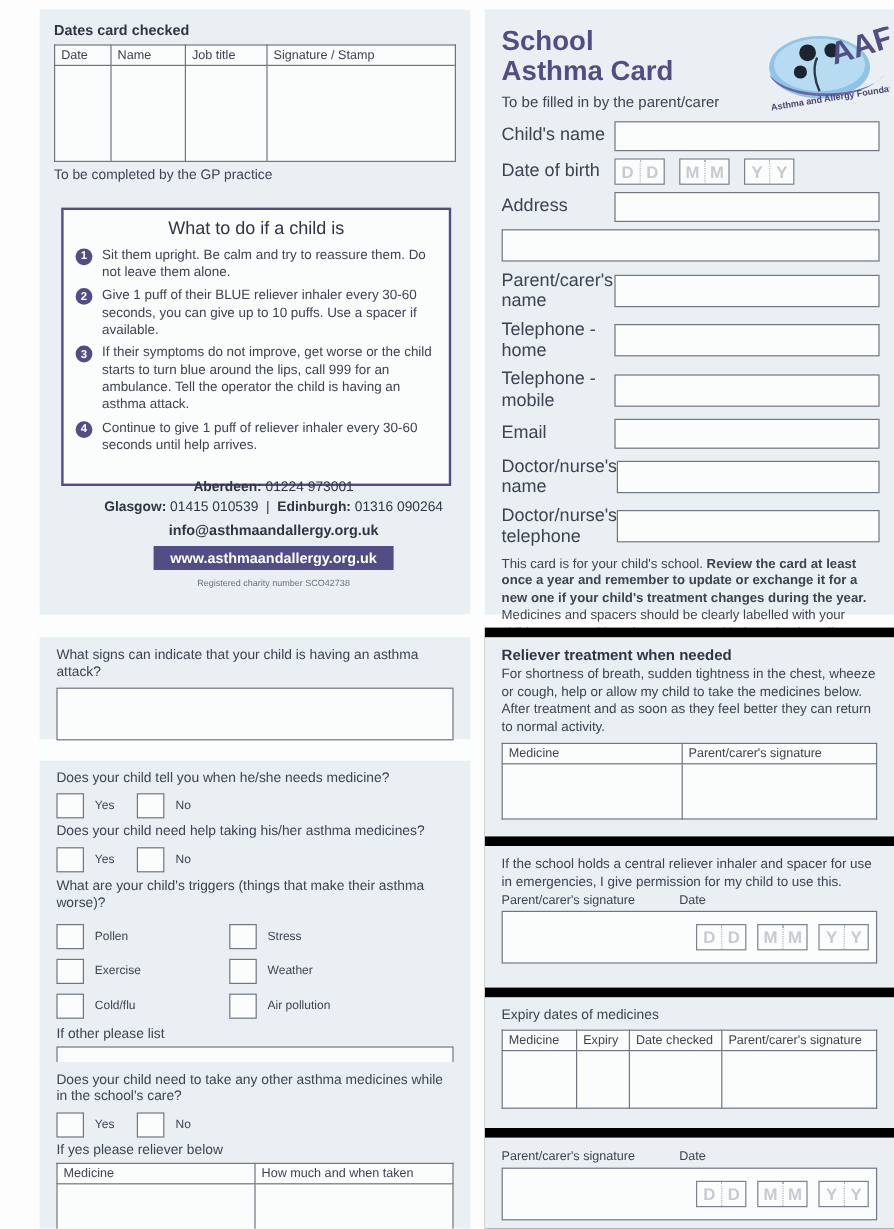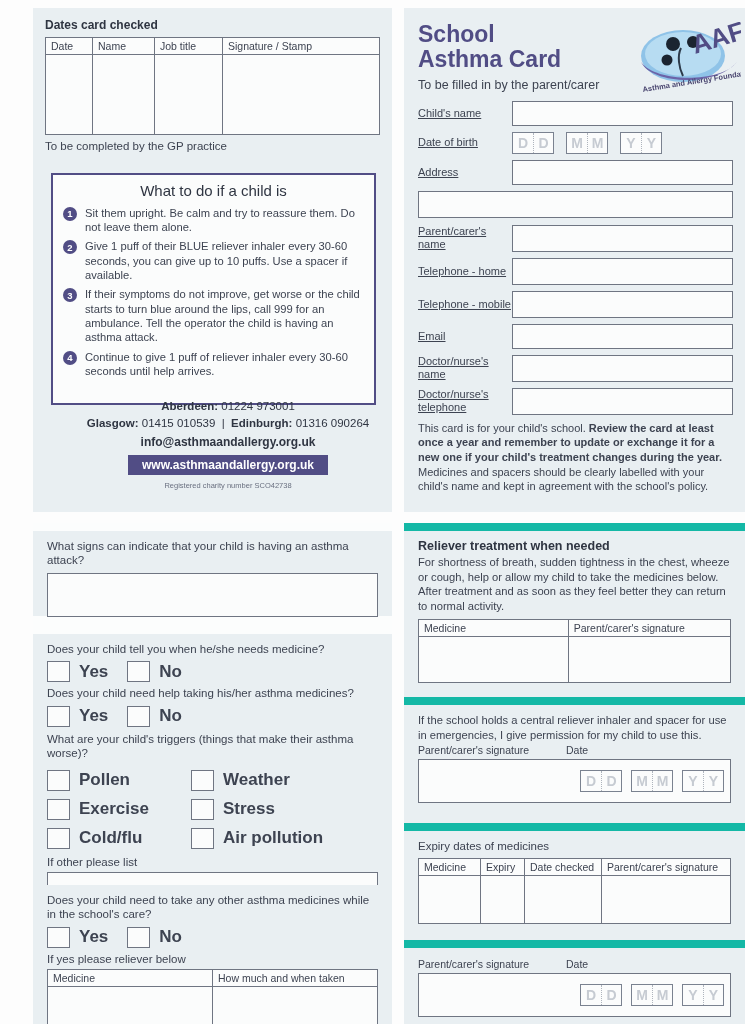--- a/index.html
+++ b/index.html
@@ -37,21 +37,21 @@
     width: 20px; line-height: 20px; text-align: center;
     font-size: 14px; font-weight: bold; color: #c6cbd2;
     letter-spacing: 0;
   }
   .dgrp span + span { border-left: 1px dotted #aeb4bd; }
   .dwrap { display:flex; gap: 12px; align-items:center; }
 
   
   .cbx { width: 23px; height: 21px; border: 1px solid #6f7582; background:#fbfcfc; display:inline-block; vertical-align: middle; }
   .cbrow { display:flex; align-items:center; gap: 9px; margin: 4px 0 2px 0; }
-  .cblabel { font-size: 17px; font-weight: bold; }
+  .cblabel { font-size: 10px; }
 
   
   #panel-tl .inner { padding: 10px 12px 0 12px; }
   .h-sm { font-size: 12px; font-weight: bold; color:#2f3542; margin-bottom: 5px; }
   .note-sm { font-size: 11.5px; margin-top: 5px; }
 
   
   .emerg {
     position:absolute; left: 18px; top: 165px; width: 325px; height: 232px;
     border: 2px solid #514d85; background: #fbfcfc;
@@ -81,21 +81,21 @@
   .contact .charity { font-size: 7.5px; color:#6a7080; margin-top: 6px; }
 
   
   #panel-tr .inner { padding: 14px 12px 0 14px; position:relative; }
   .big-title { font-size: 23px; font-weight: bold; color: #514d85; line-height: 1.08; }
   .subtitle { font-size: 12.5px; margin: 6px 0 9px 0; color:#3d4351; }
 
   .logo { position:absolute; right: 4px; top: 14px; width: 104px; height: 76px; }
 
   .frow { display:flex; align-items:center; margin-bottom: 6px; }
-  .flbl { font-size: 11px; line-height: 1.18; flex: 0 0 94px; color:#3d4351;text-decoration:underline; }
+  .flbl { font-size: 15px; line-height: 1.18; flex: 0 0 94px; color:#3d4351; }
   .finput { flex: 1; height: 25px; }
   .finput.tall { height: 27px; }
   .fullinput { height: 27px; margin-bottom: 7px; }
 
   .notice { font-size: 11px; line-height: 1.33; margin-top: 5px; }
   .notice b { font-weight: bold; }
 
   
   .sec { position:absolute; left: 0; width: 359px; background:#e9eff2; padding: 8px 14px; }
   .q { font-size: 11.5px; line-height: 1.25; margin-bottom: 5px; }
@@ -291,25 +291,25 @@
             <span class="cblabel">Exercise</span>
           </div>
           <div class="cbrow">
             <span class="cbx"></span>
             <span class="cblabel">Cold/flu</span>
           </div>
         </div>
         <div style="flex:1;">
           <div class="cbrow" style="margin-bottom:8px">
             <span class="cbx"></span>
+            <span class="cblabel">Stress</span>
+          </div>
+          <div class="cbrow" style="margin-bottom:8px">
+            <span class="cbx"></span>
             <span class="cblabel">Weather</span>
-          </div>
-          <div class="cbrow" style="margin-bottom:8px">
-            <span class="cbx"></span>
-            <span class="cblabel">Stress</span>
           </div>
           <div class="cbrow">
             <span class="cbx"></span>
             <span class="cblabel">Air pollution</span>
           </div>
         </div>
       </div>
       <div class="sub">If other please list</div>
       <div class="fbox" style="height: 40px;"></div>
     </div>
@@ -331,21 +331,21 @@
         </tr>
         <tr>
           <td style="height:46px"></td>
           <td></td>
         </tr>
       </tbody>
         </table>
     </div>
   </div>
 
-  <div class="panel" id="panel-br" style="background:#14b8a6;">
+  <div class="panel" id="panel-br" style="background:#000000;">
 
     <div class="secr" style="top: 8px; height: 166px;">
       <div class="h-b">Reliever treatment when needed</div>
       <div class="p-b">For shortness of breath, sudden tightness in the chest, wheeze or cough, help or allow my child to take the medicines below. After treatment and as soon as they feel better they can return to normal activity.</div>
       <table class="tbl" style="margin-top:6px">
         <tbody>
             <tr>
           <th style="width:48%">Medicine</th>
           <th>Parent/carer's signature</th>
         </tr>

